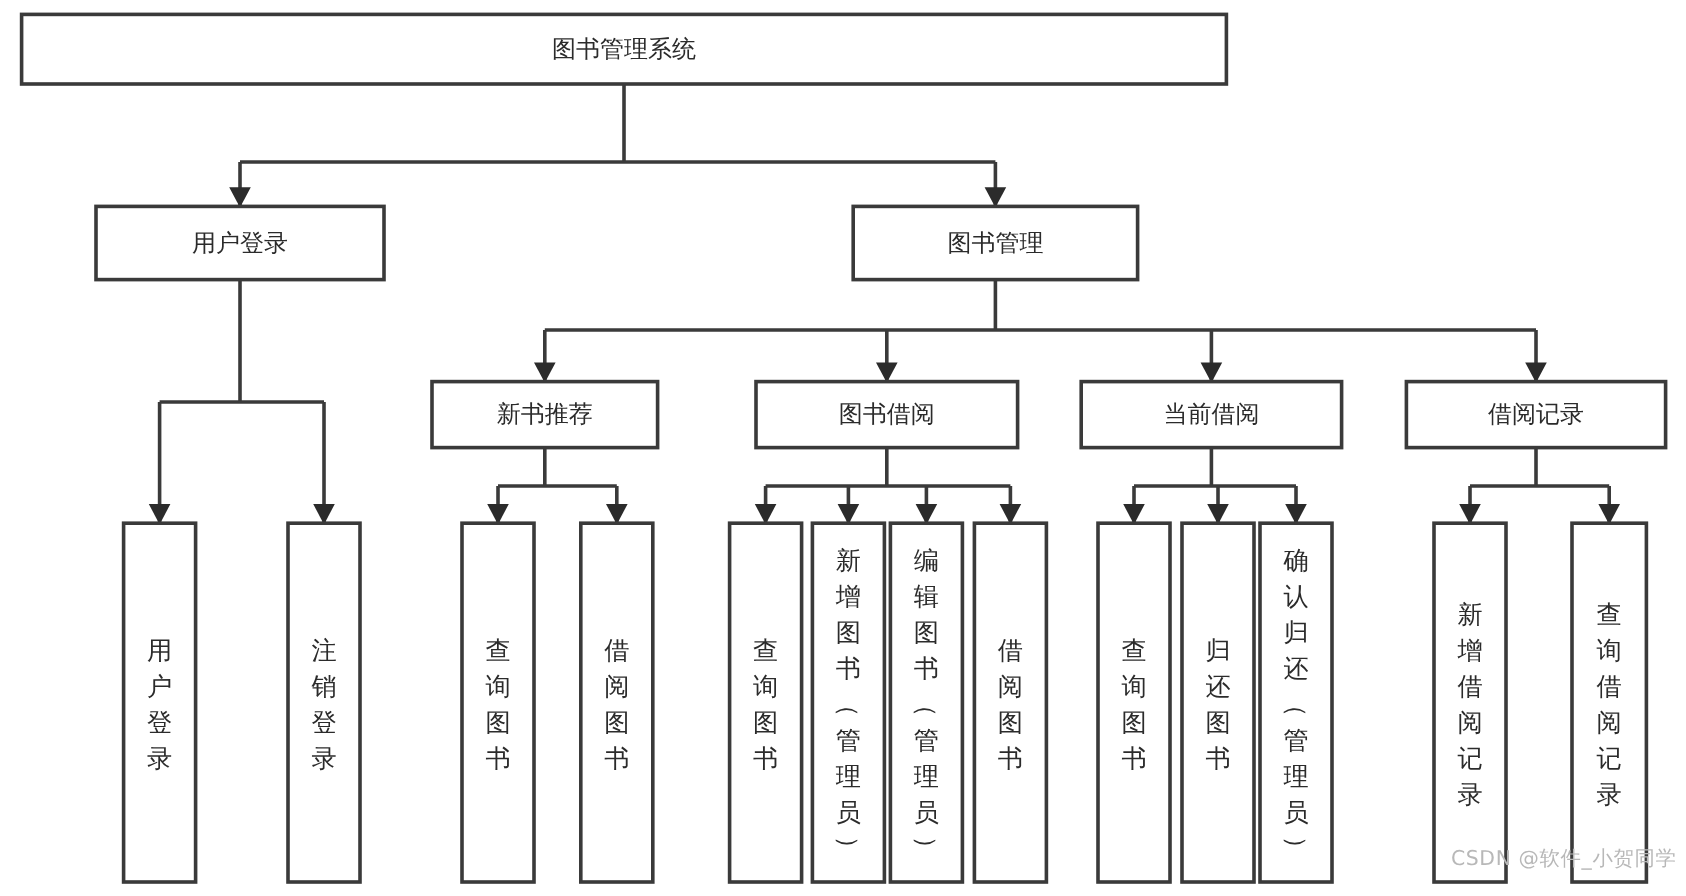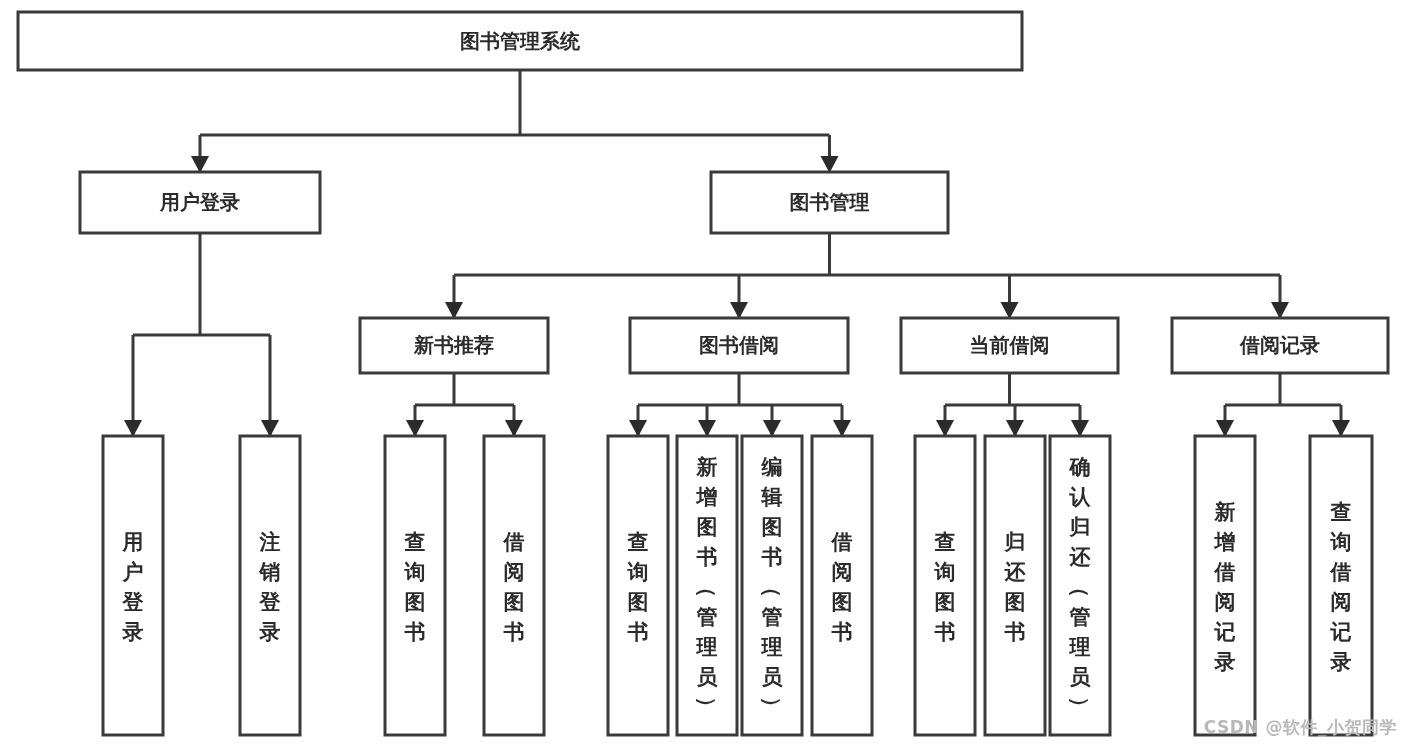--- a/index.html
+++ b/index.html
@@ -11,21 +11,20 @@
     width: 1405px;
     height: 747px;
     font-family: "DejaVu Sans", "Liberation Sans", sans-serif;
     overflow: hidden;
   }
   #diagram-root {
     position: relative;
     width: 1405px;
     height: 747px;
     background: #ffffff;
-    font-weight: bold;
   }
   svg.chart-svg {
     position: absolute;
     left: 0;
     top: 0;
     width: 1405px;
     height: 747px;
   }
   .node-box {
     fill: #ffffff;
@@ -49,21 +48,21 @@
     stroke-width: 3;
     fill: none;
   }
   .arrow-head {
     fill: #2b2b2b;
     stroke: none;
   }
   .watermark {
     position: absolute;
     right: 8px;
-    bottom: 8px;
+    bottom: 20px;
     font-family: "DejaVu Sans", "Liberation Sans", sans-serif;
     font-size: 17px;
     color: #b8b8b8;
     white-space: nowrap;
     letter-spacing: 0.5px;
   }
 </style>
 </head>
 <body>
 

